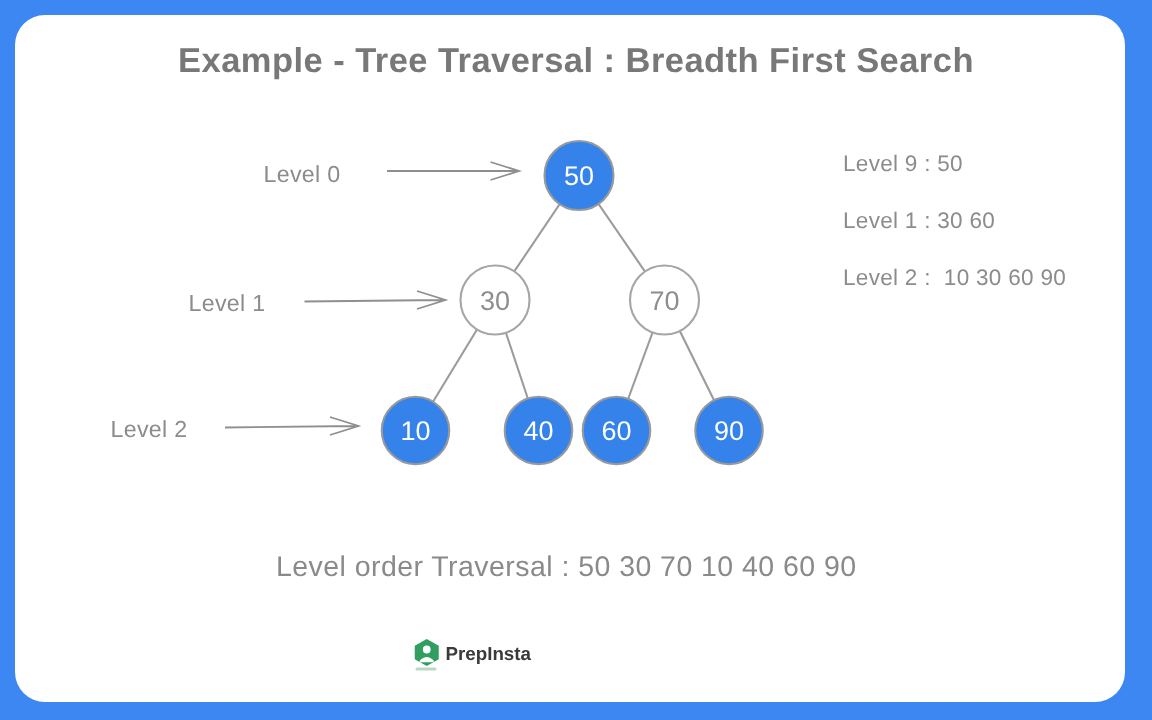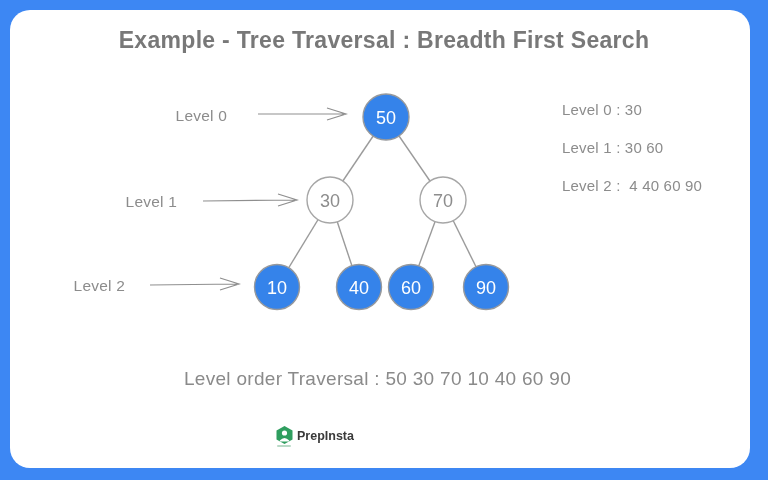--- a/index.html
+++ b/index.html
@@ -104,23 +104,23 @@
     <text class="lvl-label" x="177" y="207">Level 1</text>
     <path class="arrow" d="M203 201 L295 200 M278 194 L297 200 L278 206"></path>
   </g>
   <g>
     <text class="lvl-label" x="125" y="291">Level 2</text>
     <path class="arrow" d="M150 285 L237 284 M220 278 L239 284 L220 290"></path>
   </g>
 </svg>
 
 <div class="summary">
-  <p class="line">Level 0 : 30</p>
+  <p class="line">Level 9 : 50</p>
   <p class="line">Level 1 : 30 60</p>
-  <p class="line">Level 2 :  4 40 60 90</p>
+  <p class="line">Level 2 :  10 30 60 90</p>
 </div>
 
 <div class="traversal">Level order Traversal : 50 30 70 10 40 60 90</div>
 
 <div class="logo">
   <span class="logo-mark">
     <svg width="17" height="18" viewBox="0 0 17 18">
       <polygon points="8.5,0 16.5,4.5 16.5,13.5 8.5,18 0.5,13.5 0.5,4.5" fill="#2f9e5f"></polygon>
       <circle cx="8.5" cy="7" r="2.6" fill="#ffffff"></circle>
       <path d="M3.8 14.5 Q8.5 9.5 13.2 14.5 L13.2 15.5 L3.8 15.5 Z" fill="#ffffff"></path>

